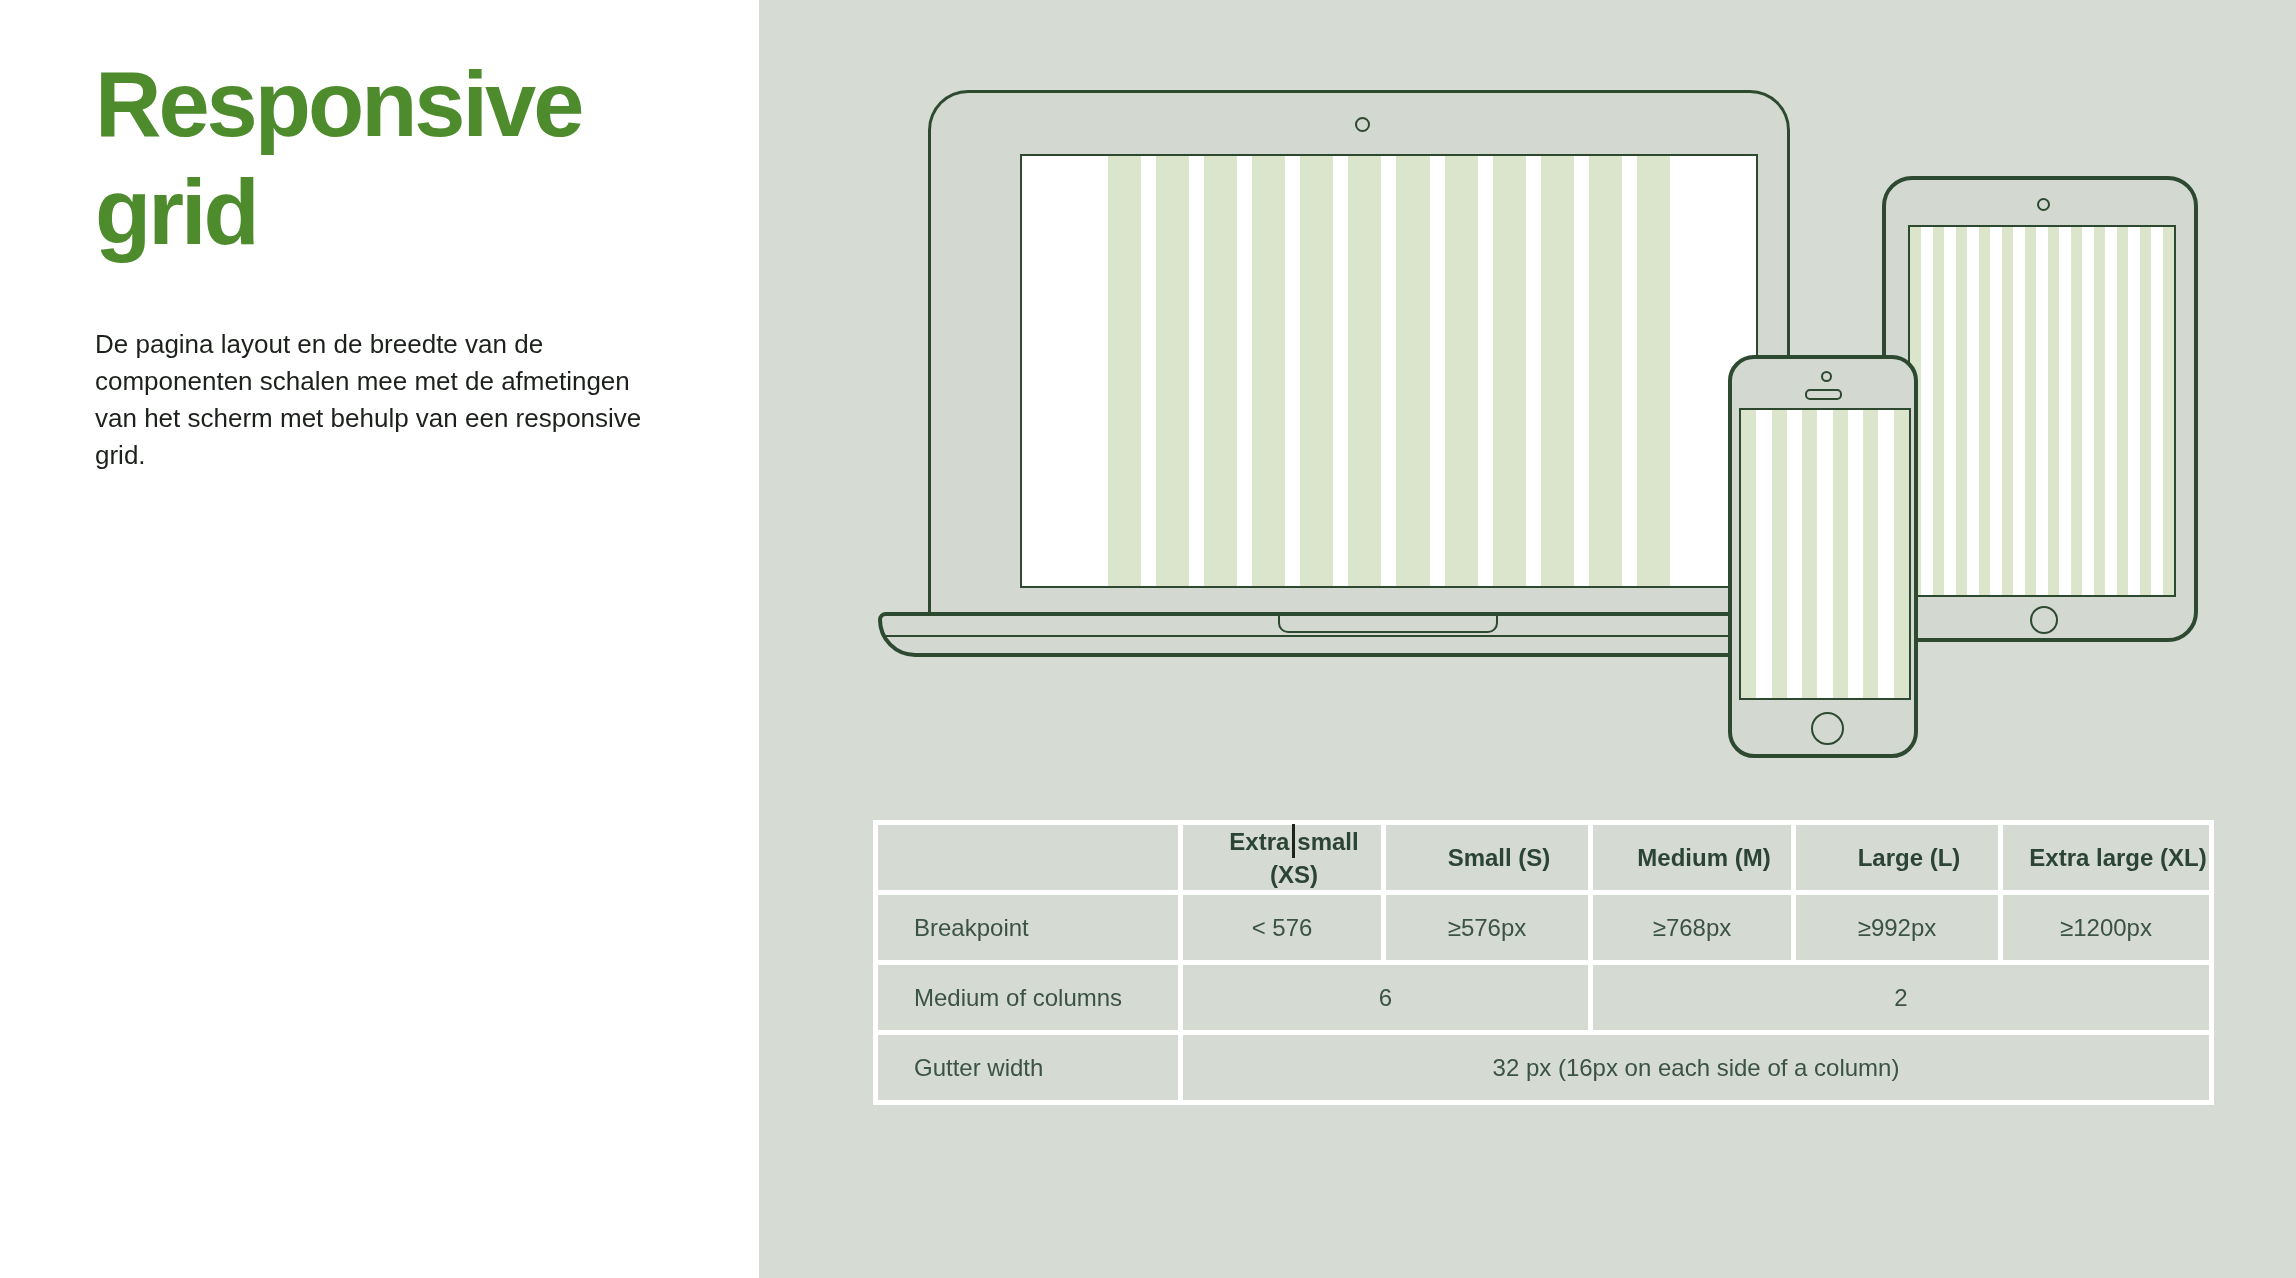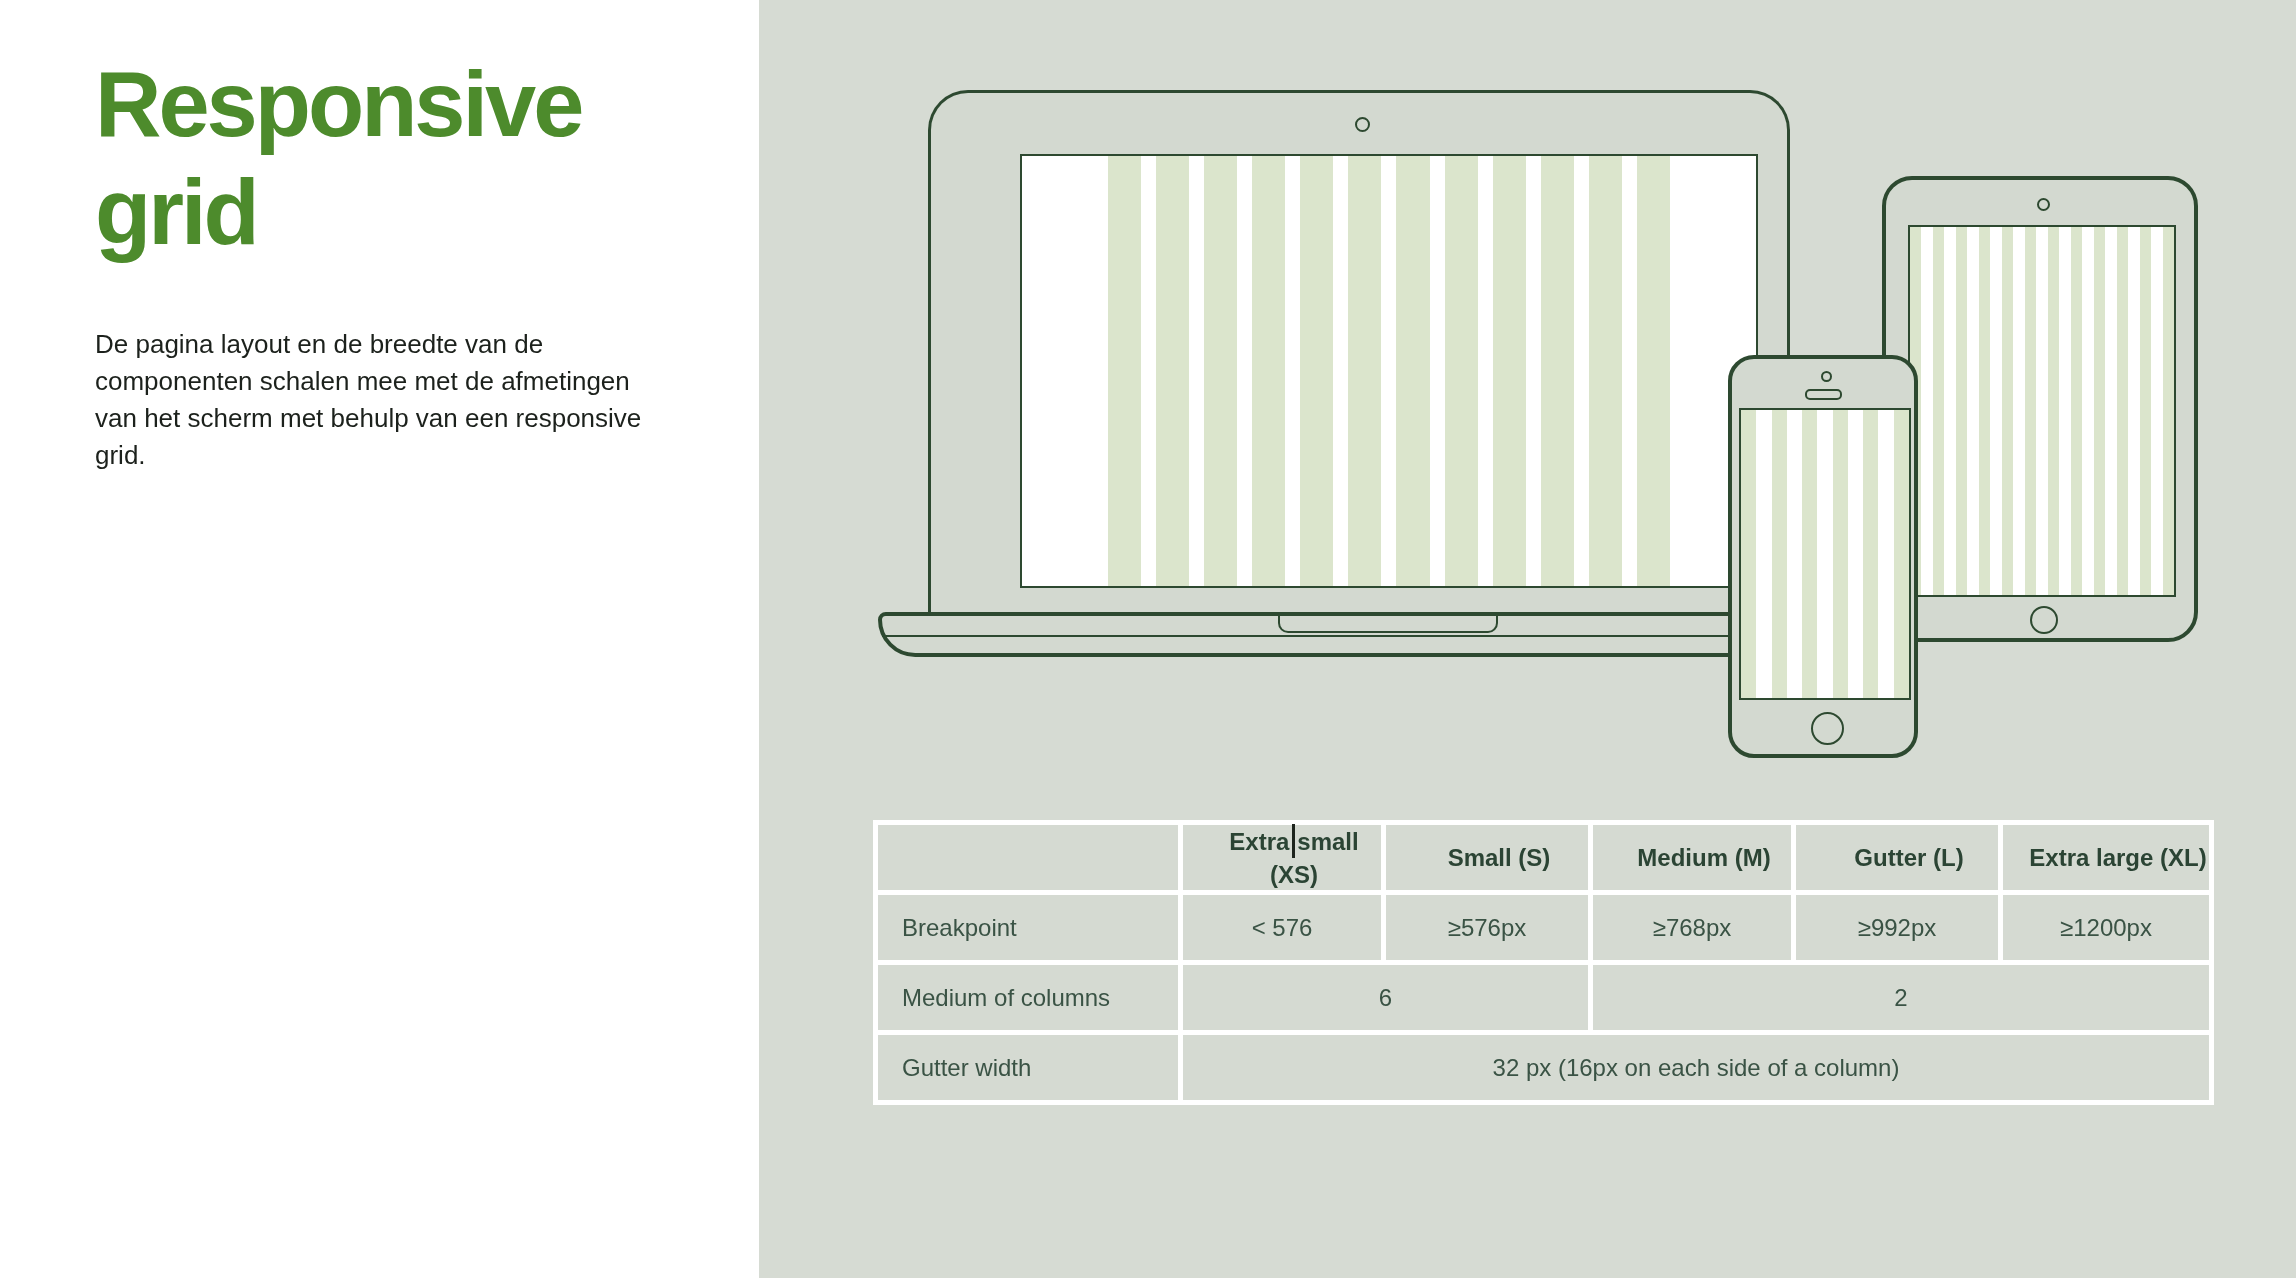--- a/index.html
+++ b/index.html
@@ -56,21 +56,21 @@
   .phone-home{position:absolute;left:79px;top:353px;width:33px;height:33px;
     border:2.5px solid #2d4930;border-radius:50%;box-sizing:border-box;}
 
   
   .bp-table{position:absolute;left:114px;top:820px;width:1341px;
     border-collapse:separate;border-spacing:5px;background:#ffffff;
     table-layout:fixed;z-index:4;}
   .bp-table td,.bp-table th{background:#d5dad2;height:65px;vertical-align:middle;
     text-align:center;font-size:24px;font-weight:400;color:#3a5345;padding:0;}
   .bp-table th{font-weight:700;color:#2b4434;padding-left:24px;}
-  .bp-table .row-label{text-align:left;padding-left:24px;}
+  .bp-table .row-label{text-align:left;padding-left:36px;}
   .caret{display:inline-block;width:3px;height:34px;background:#1d241d;
     vertical-align:middle;margin:0 2px 0 3px;position:relative;top:-3px;}
 </style>
 </head>
 <body>
 
 <div class="page">
 
   <div class="left-panel">
     <h1 class="page-title">Responsive grid</h1>
@@ -148,21 +148,21 @@
         <col style="width:198px">
           <col style="width:202px">
           <col style="width:206px">
       </colgroup>
       <tbody>
           <tr>
         <th></th>
         <th><span>Extra</span><span class="caret"></span><span>small (XS)</span></th>
         <th>Small (S)</th>
         <th>Medium (M)</th>
-        <th>Gutter (L)</th>
+        <th>Large (L)</th>
         <th>Extra large (XL)</th>
       </tr>
       <tr>
         <td class="row-label">Breakpoint</td>
         <td>&lt; 576</td>
         <td>≥576px</td>
         <td>≥768px</td>
         <td>≥992px</td>
         <td>≥1200px</td>
       </tr>

